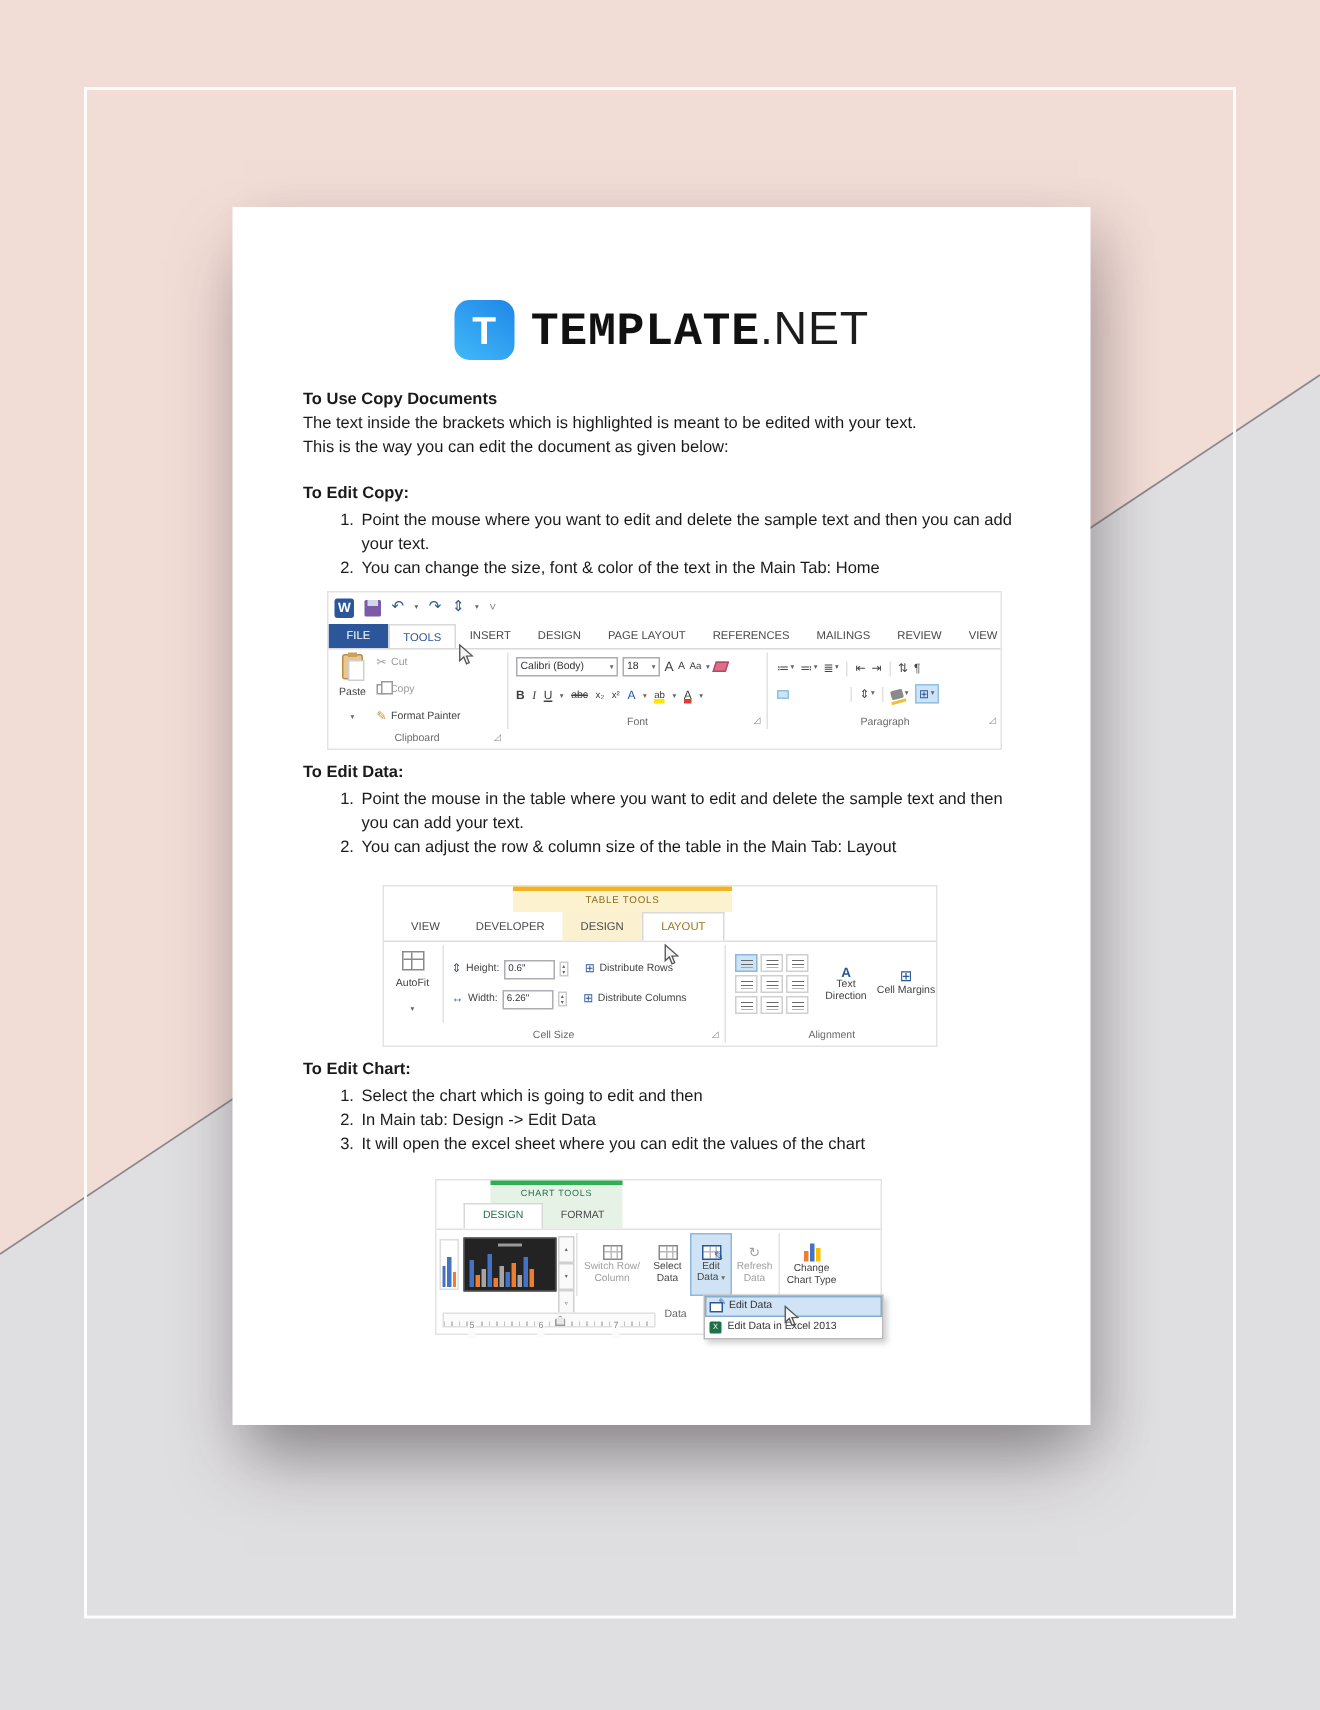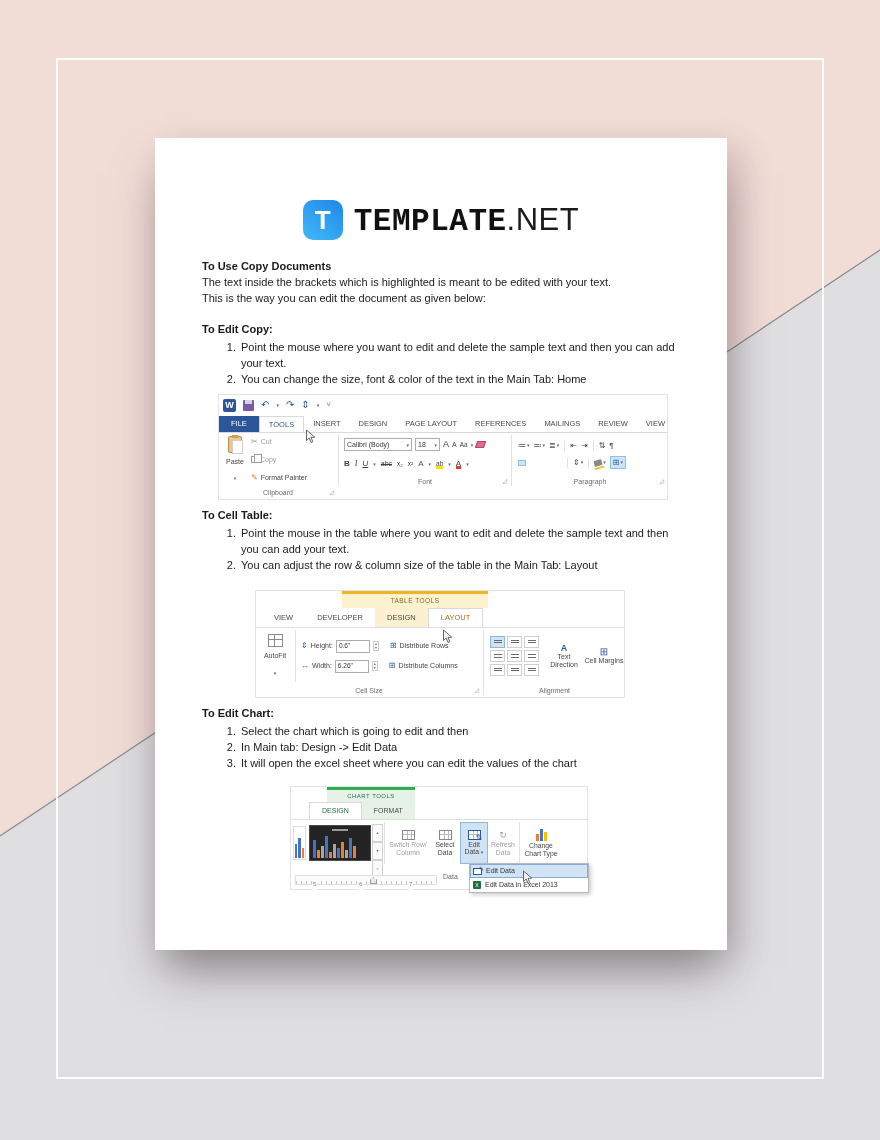--- a/index.html
+++ b/index.html
@@ -346,21 +346,21 @@
                     <span class="car">▾</span>
                   </span>
               </div>
             </div>
           </div>
           <div class="glabel"><span>Paragraph</span><span class="launcher">◿</span></div>
         </div>
       </div>
     </div>
 
-    <div class="sec-h" style="margin-top:7px;">To Cell Table:</div>
+    <div class="sec-h" style="margin-top:7px;">To Edit Data:</div>
     <ol>
       <li>Point the mouse in the table where you want to edit and delete the sample text and then you can add your text.</li>
       <li>You can adjust the row &amp; column size of the table in the Main Tab: Layout</li>
     </ol>
 
     <div class="shot table-shot">
       <div class="ctx ctx-gold">TABLE TOOLS</div>
       <div class="ttabs">
         <span class="ttab" style="margin-left:6px;">VIEW</span>
         <span class="ttab">DEVELOPER</span>

